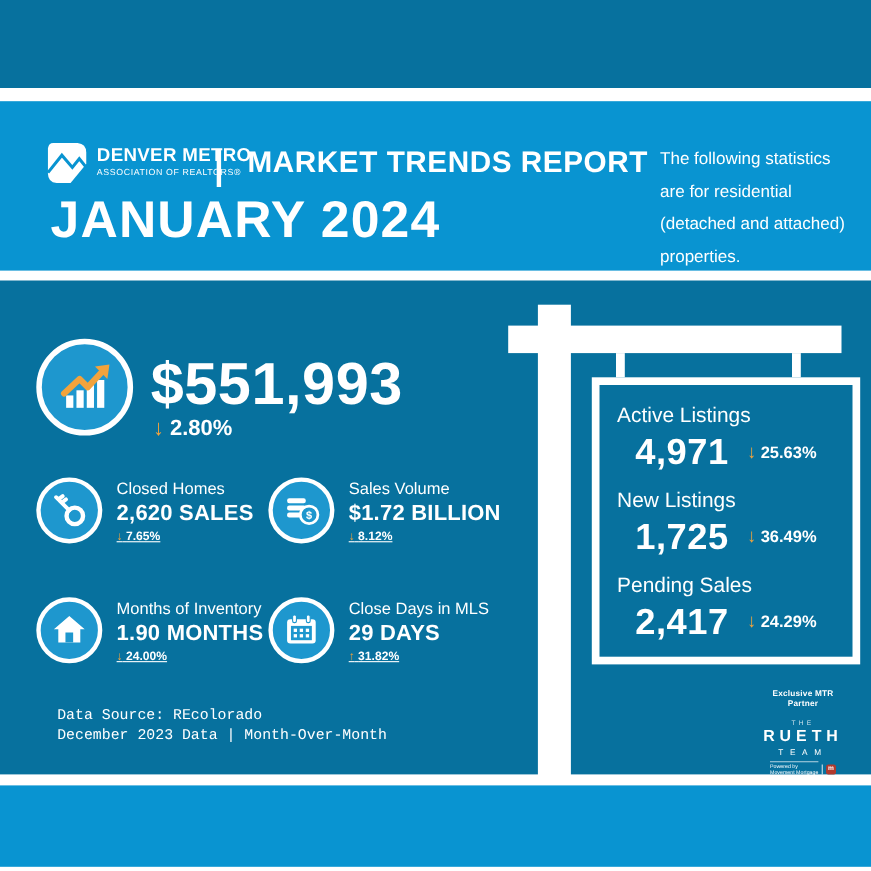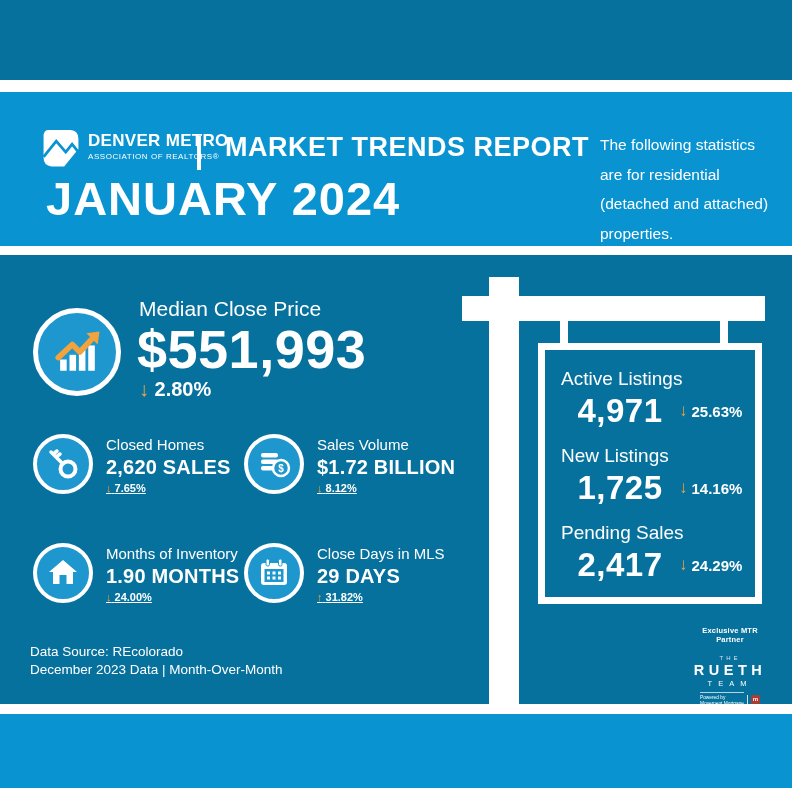--- a/index.html
+++ b/index.html
@@ -25,26 +25,26 @@
   .hero-label{left:139px;top:297px;font-size:21px;}
   .hero-value{left:137px;top:318px;font-size:54px;font-weight:bold;letter-spacing:.5px;}
   .hero-change{left:139px;top:378px;font-size:20px;font-weight:bold;}
   .arrow{color:#F2A33C;font-weight:bold;}
   
   .sm-circle{width:60px;height:60px;border-width:4px;}
   .stat-text .label{font-size:15px;margin-bottom:3px;}
   .stat-text .value{font-size:20px;font-weight:bold;letter-spacing:.2px;}
   .stat-text .change{font-size:11px;font-weight:bold;margin-top:3px;text-decoration:underline;}
   
-  .source{left:30px;top:643px;font-size:13.5px;line-height:17.5px;}
+  .source{left:52px;top:643px;font-size:13.5px;line-height:17.5px;font-family:Liberation Mono, monospace;}
   
   .post{left:489px;top:277px;width:30px;height:428px;background:#ffffff;}
   .crossbar{left:462px;top:296px;width:303px;height:25px;background:#ffffff;}
   .hanger{top:321px;width:8px;height:24px;background:#ffffff;}
-  .sign{left:538px;top:343px;width:224px;height:261px;background:#07719E;
+  .sign{left:538px;top:343px;width:244px;height:261px;background:#07719E;
         border:7px solid #ffffff;box-sizing:border-box;padding:18px 8px 0 16px;}
   .sign-row{margin-bottom:15px;}
   .sign-row .label{font-size:19px;margin-bottom:2px;}
   .sign-val-row{display:flex;align-items:center;text-align:center;}
   .sign-val-row .value{font-size:33px;font-weight:bold;letter-spacing:.5px;min-width:118px;}
   .sign-change{font-size:15px;font-weight:bold;display:flex;align-items:center;gap:4px;}
   .sign-change .arrow{font-size:17px;}
   
   .partner{left:690px;top:626px;width:80px;text-align:center;}
   .partner .tag{font-size:7.5px;font-weight:bold;letter-spacing:.2px;}
@@ -83,21 +83,20 @@
   <div class="abs circle hero-circle">
     <svg width="60" height="60" viewBox="0 0 64 64">
       <rect x="14" y="40" width="7" height="12" fill="#ffffff"></rect>
       <rect x="24" y="35" width="7" height="17" fill="#ffffff"></rect>
       <rect x="34" y="30" width="7" height="22" fill="#ffffff"></rect>
       <rect x="44" y="25" width="7" height="27" fill="#ffffff"></rect>
       <path d="M12 38 L27 24 L35 32 L49 17" stroke="#F2A33C" stroke-width="6" fill="none" stroke-linecap="round" stroke-linejoin="round"></path>
       <polygon points="42,12 56,10 54,24" fill="#F2A33C"></polygon>
     </svg>
   </div>
-  <div class="abs hero-label">Median Close Price</div>
   <div class="abs hero-value">$551,993</div>
   <div class="abs hero-change">
     <span class="arrow">↓</span>
     <span>2.80%</span>
   </div>
 
   <div class="abs circle sm-circle" style="left:33px;top:434px;">
     <svg width="36" height="36" viewBox="0 0 36 36">
       <circle cx="23" cy="23" r="7.5" fill="none" stroke="#ffffff" stroke-width="4"></circle>
       <path d="M18 18 L6 6 M8 8 L12 5 M11 11 L15 8" stroke="#ffffff" stroke-width="3.5" stroke-linecap="round"></path>
@@ -178,21 +177,21 @@
             <span>25.63%</span>
           </span>
       </div>
     </div>
     <div class="sign-row">
       <div class="label">New Listings</div>
       <div class="sign-val-row">
         <span class="value">1,725</span>
         <span class="sign-change">
             <span class="arrow">↓</span>
-            <span>14.16%</span>
+            <span>36.49%</span>
           </span>
       </div>
     </div>
     <div class="sign-row">
       <div class="label">Pending Sales</div>
       <div class="sign-val-row">
         <span class="value">2,417</span>
         <span class="sign-change">
             <span class="arrow">↓</span>
             <span>24.29%</span>

